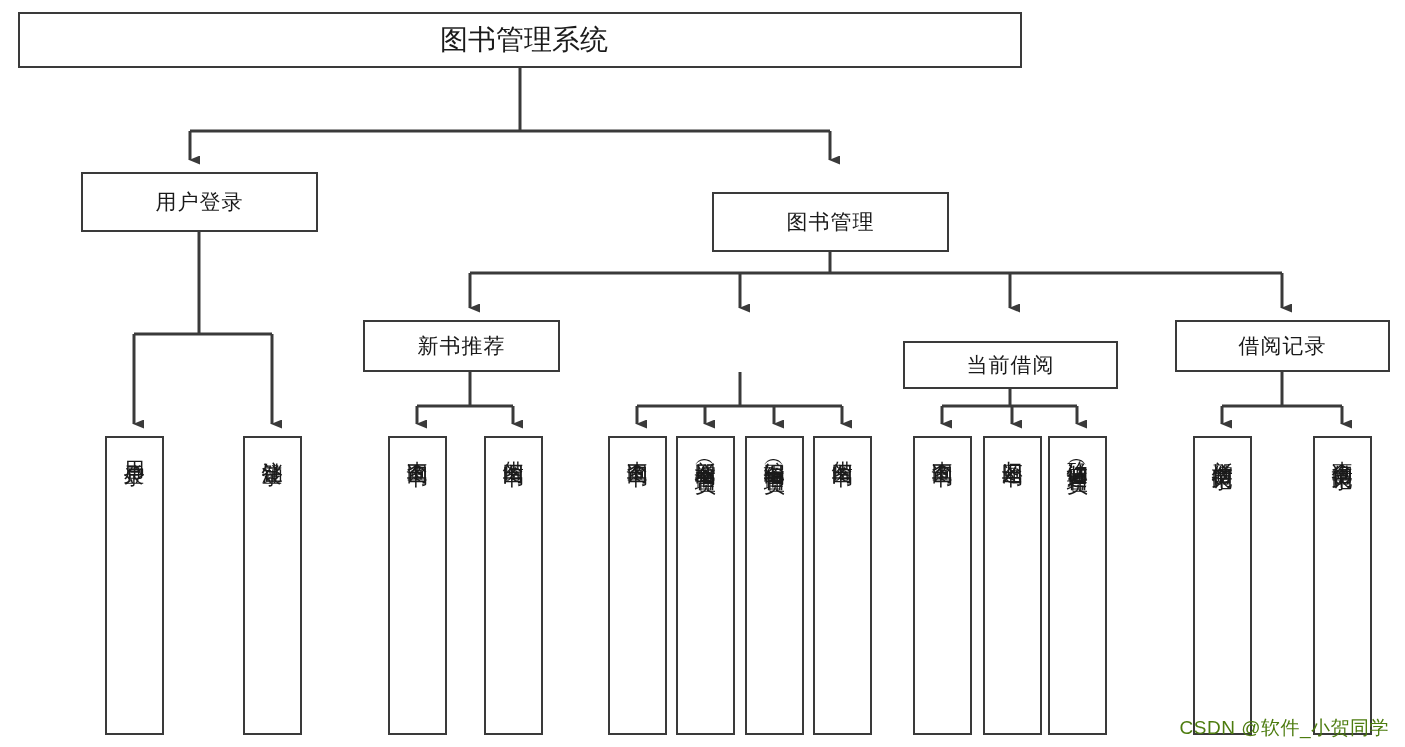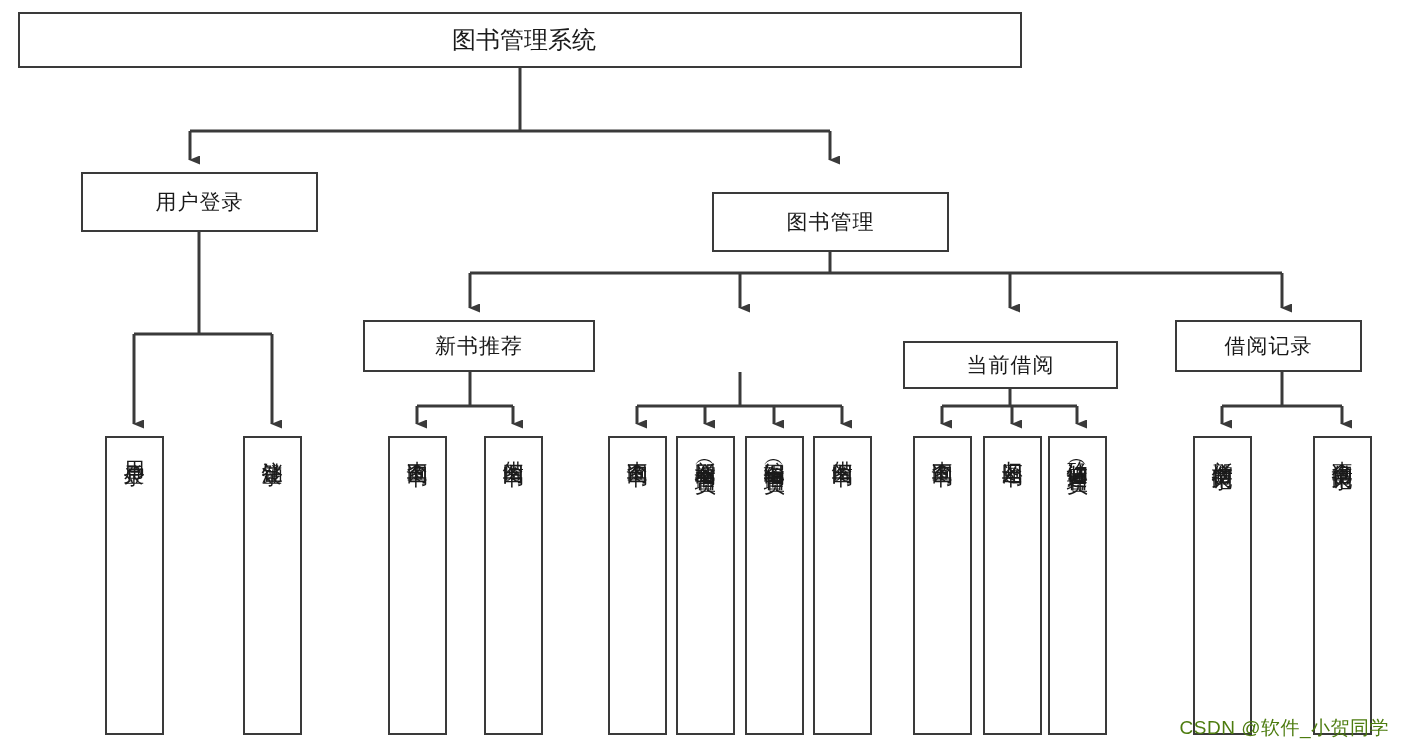--- a/index.html
+++ b/index.html
@@ -1,21 +1,21 @@
 <!DOCTYPE html>
 <html><head>
 <meta charset="utf-8">
 <style>
   html,body{margin:0;padding:0;background:#ffffff;}
   body{width:1405px;height:747px;overflow:hidden;font-family:"Liberation Sans","DejaVu Sans",sans-serif;}
   #canvas{position:relative;width:1405px;height:747px;background:#fff;}
   #wires{position:absolute;left:0;top:0;width:1405px;height:747px;}
   .node{position:absolute;box-sizing:border-box;background:#ffffff;border:2px solid #3a3a3a;display:flex;align-items:center;justify-content:center;color:#1a1a1a;}
   .node.h{font-size:21px;letter-spacing:1px;line-height:1.2;}
-  .node.root{font-size:24px;padding-left:8px;}
+  .node.root{font-size:28px;padding-left:8px;}
   .node.leaf{writing-mode:vertical-rl;text-orientation:upright;font-size:21px;line-height:1.32;letter-spacing:2px;padding:6px 0;justify-content:flex-start;align-items:center;}
   .watermark{position:absolute;right:16px;bottom:6px;font-size:19px;color:#4d7c0f;letter-spacing:.5px;white-space:nowrap;}
 </style>
 </head>
 <body>
 
 <div id="canvas">
 
   <svg id="wires" viewBox="0 0 1405 747" xmlns="http://www.w3.org/2000/svg">
     <defs>
@@ -71,27 +71,27 @@
     <span>图书管理系统</span>
   </div>
 
   <div class="node h" style="left:81px;top:172px;width:237px;height:60px;">
     <span>用户登录</span>
   </div>
   <div class="node h" style="left:712px;top:172px;width:237px;height:60px;margin-top:20px;">
     <span>图书管理</span>
   </div>
 
-  <div class="node h" style="left:363px;top:320px;width:232px;height:52px;">
+  <div class="node h" style="left:363px;top:320px;width:197px;height:52px;">
     <span>新书推荐</span>
   </div>
   <div class="node h" style="left:903px;top:320px;width:215px;height:48px;margin-top:21px;">
     <span>当前借阅</span>
   </div>
-  <div class="node h" style="left:1175px;top:320px;width:187px;height:52px;">
+  <div class="node h" style="left:1175px;top:320px;width:215px;height:52px;">
     <span>借阅记录</span>
   </div>
 
   <div class="node leaf" style="left:105px;top:436px;width:59px;height:299px;">
     <span>用户登录</span>
   </div>
   <div class="node leaf" style="left:243px;top:436px;width:59px;height:299px;">
     <span>注销登录</span>
   </div>
 

